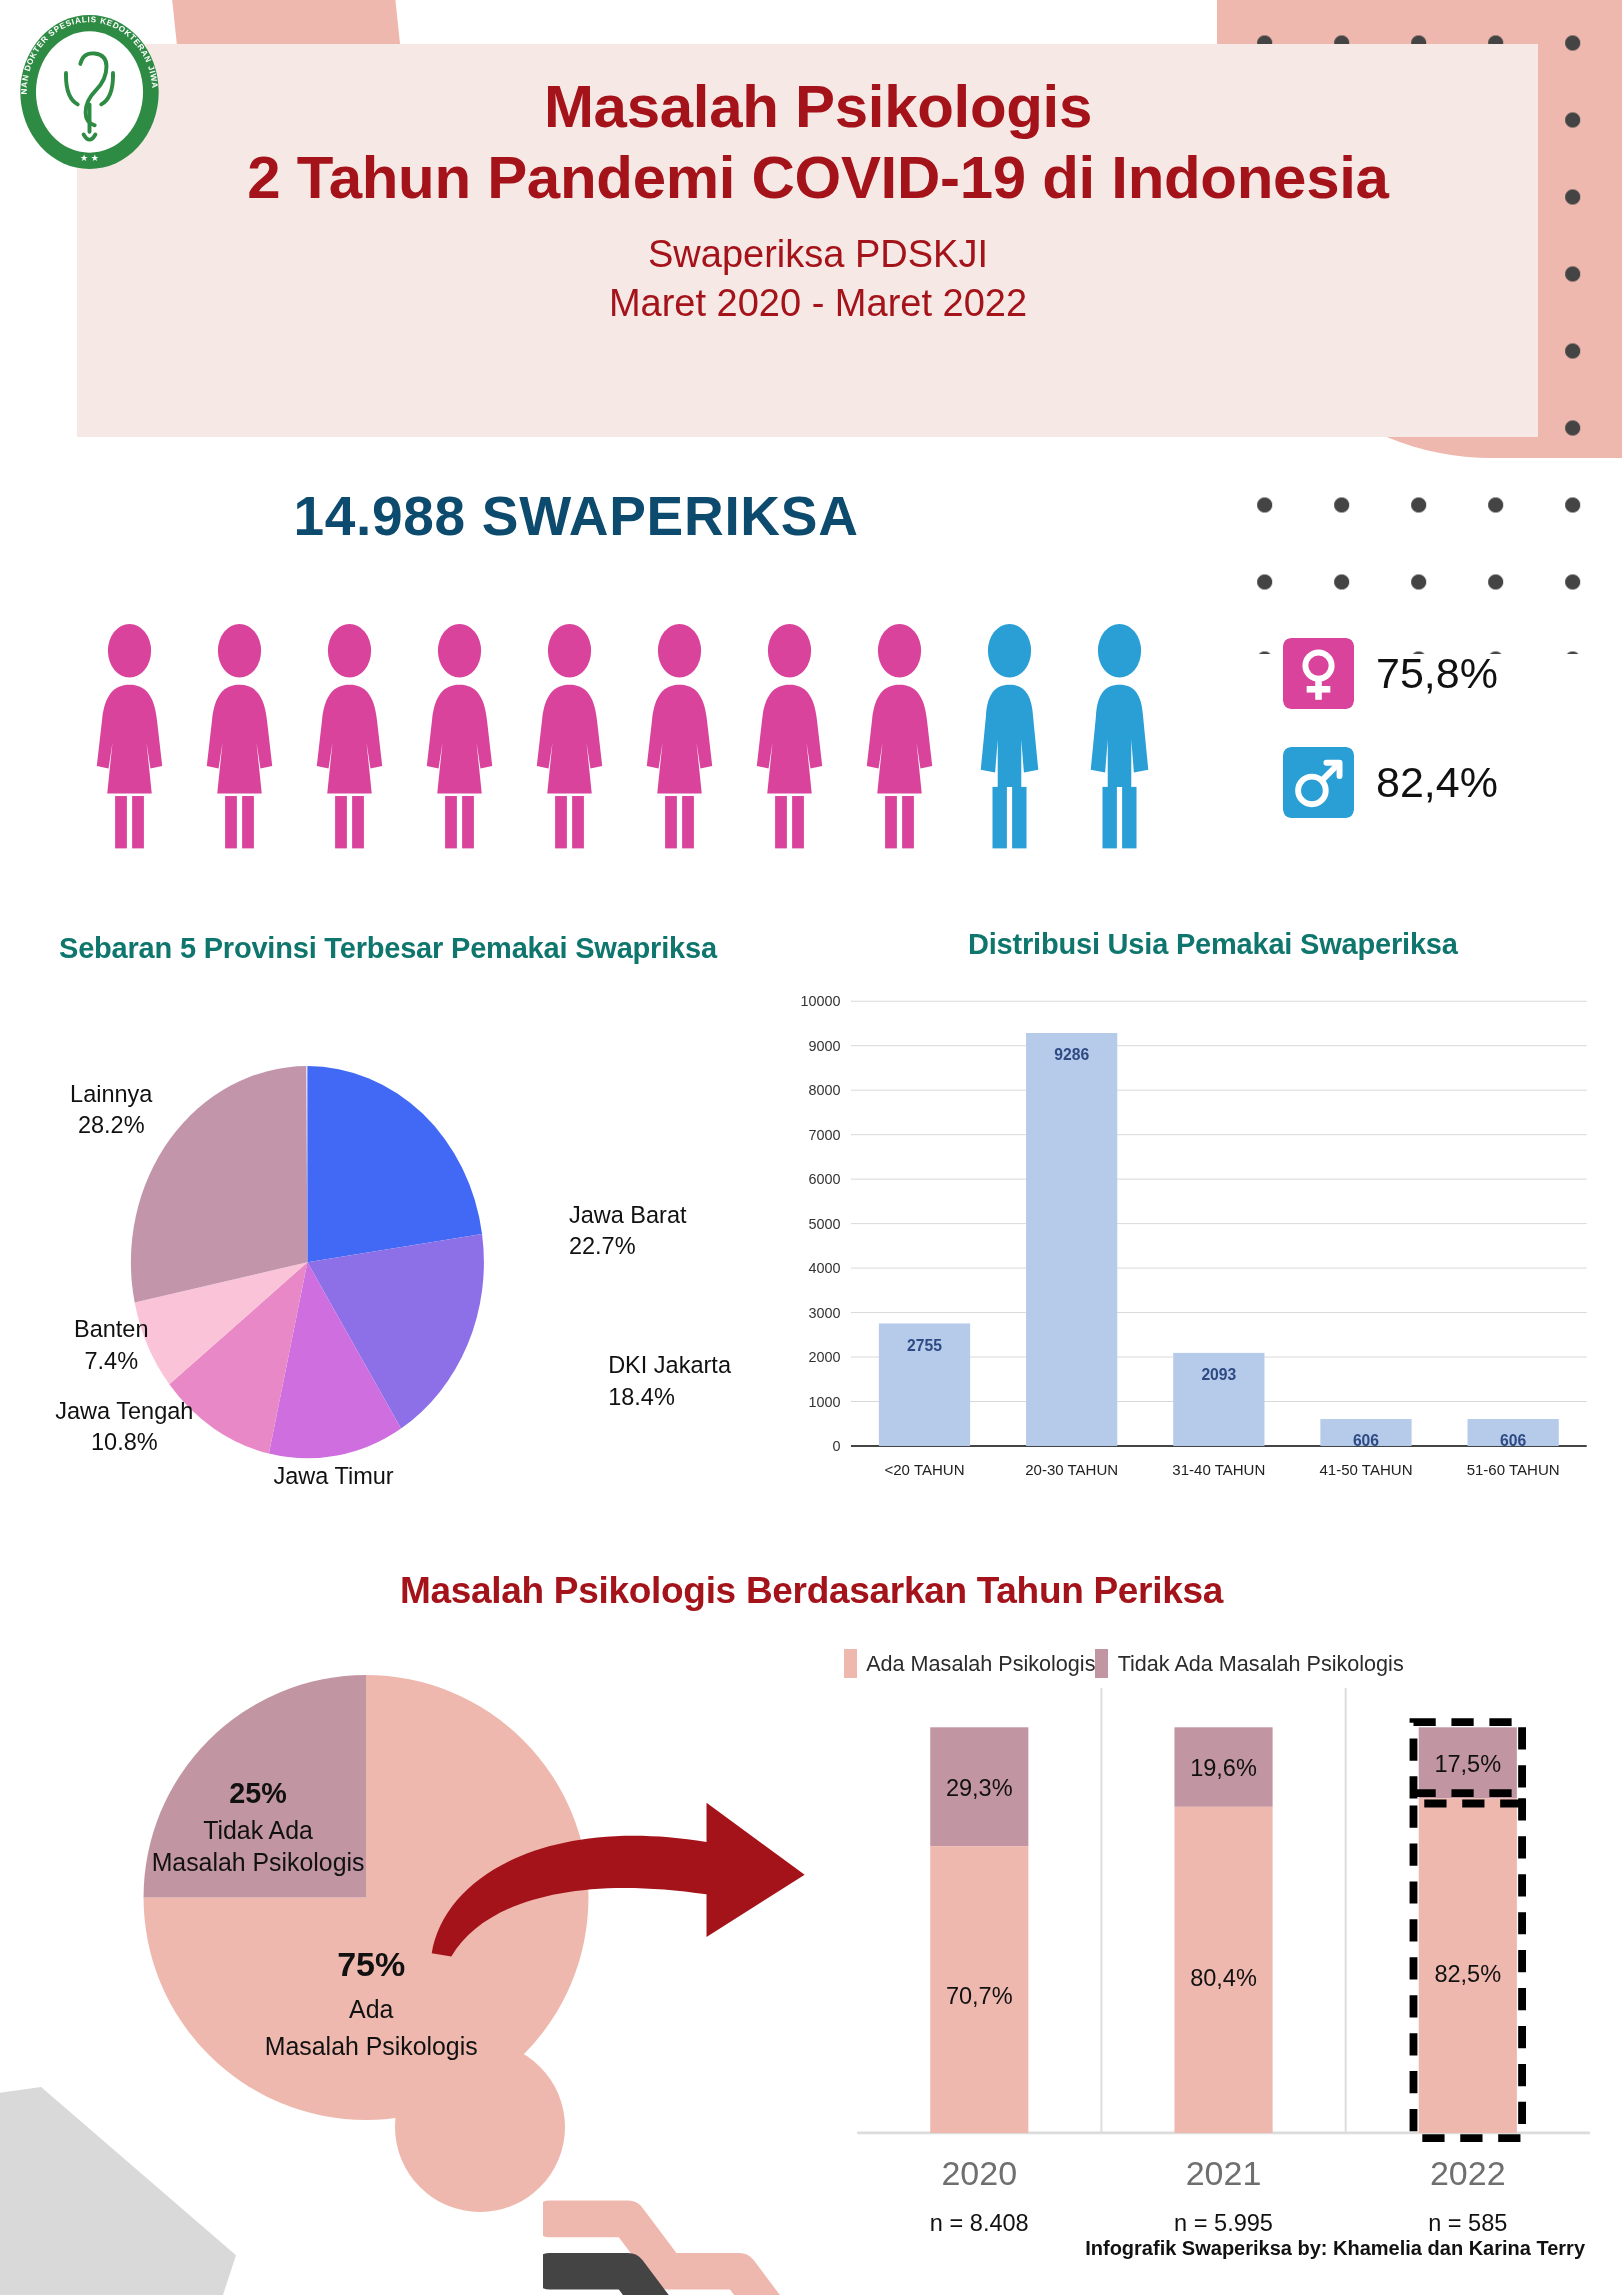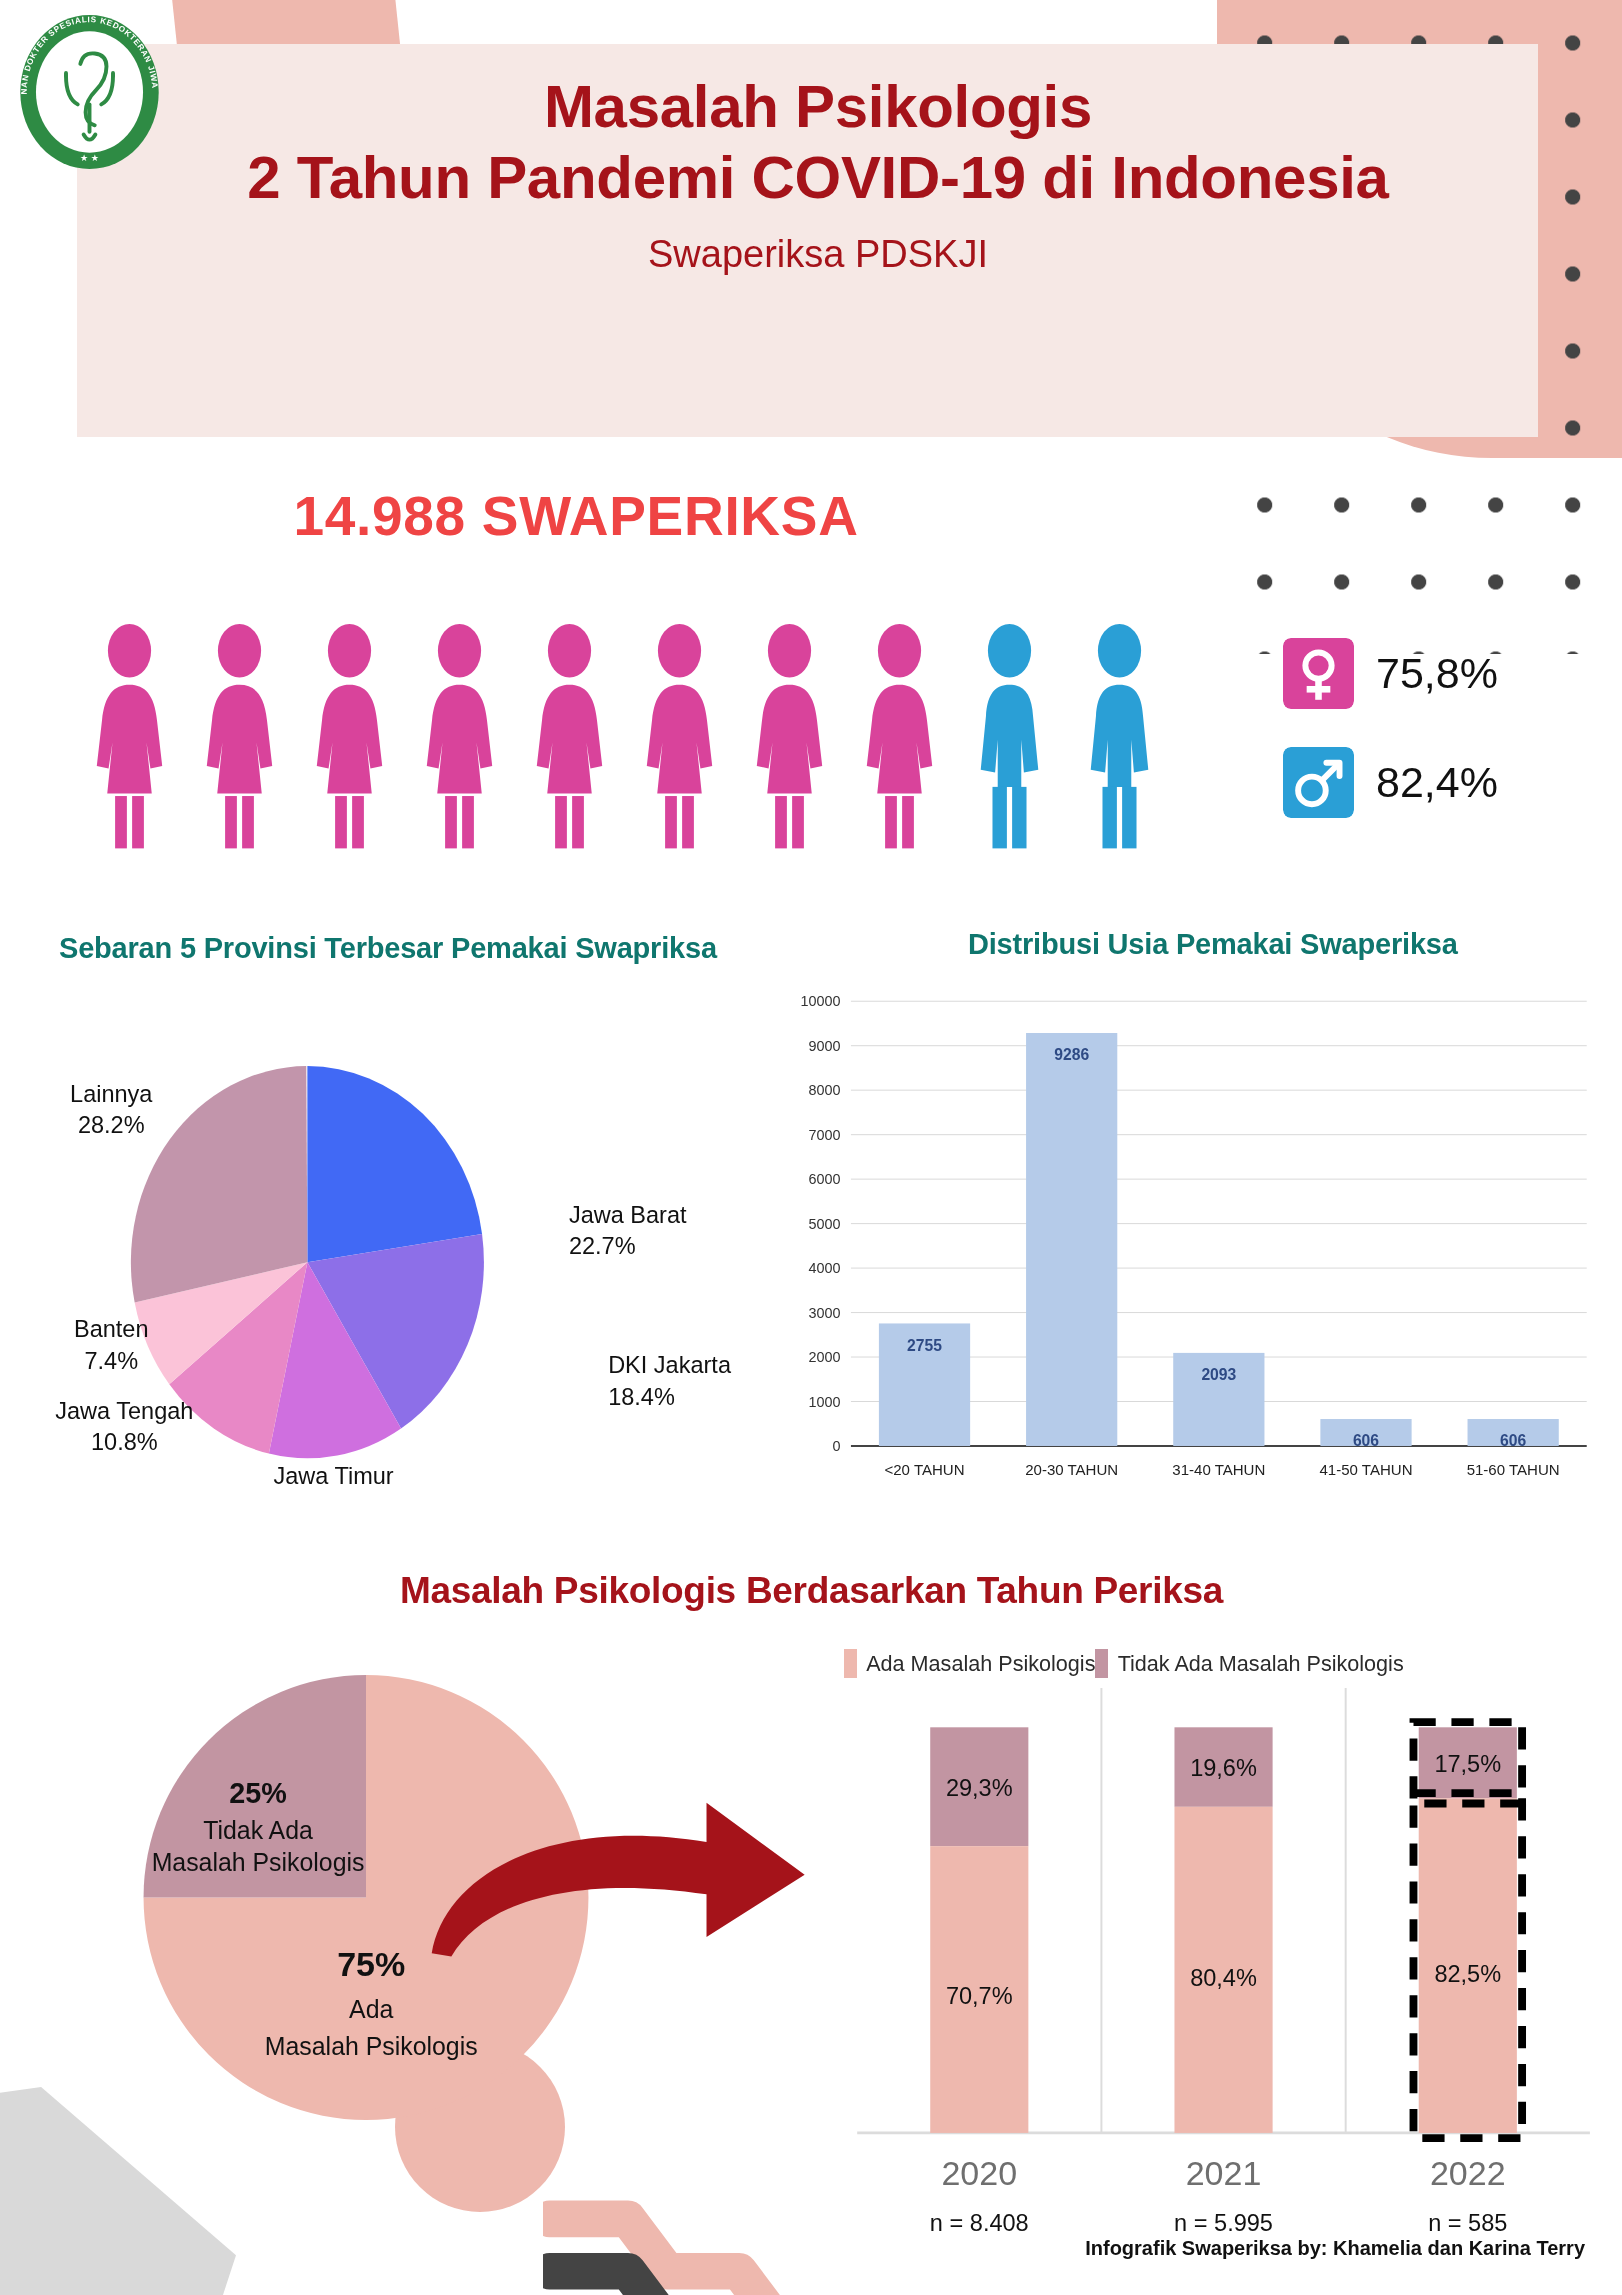--- a/index.html
+++ b/index.html
@@ -52,21 +52,21 @@
   #title-line-1, #title-line-2 {
     font-weight:bold; color:#a5131a; font-size:60px; line-height:1.18;
     letter-spacing:-0.3px;
   }
   #subtitle-1 { color:#a5131a; font-size:38px; margin-top:17px; line-height:1.25; }
   #subtitle-2 { color:#a5131a; font-size:38px; line-height:1.35; }
 
   
   #total-line {
     position:absolute; left:0; top:484px; width:1152px; text-align:center;
-    font-size:55px; font-weight:bold; color:#ef4444; letter-spacing:0.7px;
+    font-size:55px; font-weight:bold; color:#0c4a6e; letter-spacing:0.7px;
   }
 
   
   #pictogram-row {
     position:absolute; left:85px; top:609px; width:1178px; height:242px;
     display:flex; align-items:flex-end; gap:21px;
   }
   .person { width:89px; height:229px; flex:0 0 auto; }
 
   
@@ -137,20 +137,21 @@
     <path d="M109 140 v42"></path>
     <path d="M100 186 q9 16 18 0"></path>
   </g>
   <text x="109" y="226" font-size="14" fill="#ffffff" text-anchor="middle" font-family="'Liberation Sans', sans-serif">★ ★</text>
 </svg>
 
 <div id="header-text">
   <div id="title-line-1">Masalah Psikologis</div>
   <div id="title-line-2">2 Tahun Pandemi COVID-19 di Indonesia</div>
   <div id="subtitle-1">Swaperiksa PDSKJI</div>
+  <div id="subtitle-2">Maret 2020 - Maret 2022</div>
 </div>
 
 <div id="total-line">14.988 SWAPERIKSA</div>
 
 <div id="pictogram-row">
   <svg class="person" viewBox="0 0 136 350">
       <g fill="#d9439b">
         <ellipse cx="68" cy="44" rx="33" ry="41"></ellipse>
         <path d="M68 96 C44 96 30 112 26 150 L18 220 L36 224 L42 184 L34 262 H102 L94 184 L100 224 L118 220 L110 150 C106 112 92 96 68 96 Z"></path>
         <rect x="46" y="266" width="18" height="80"></rect>

